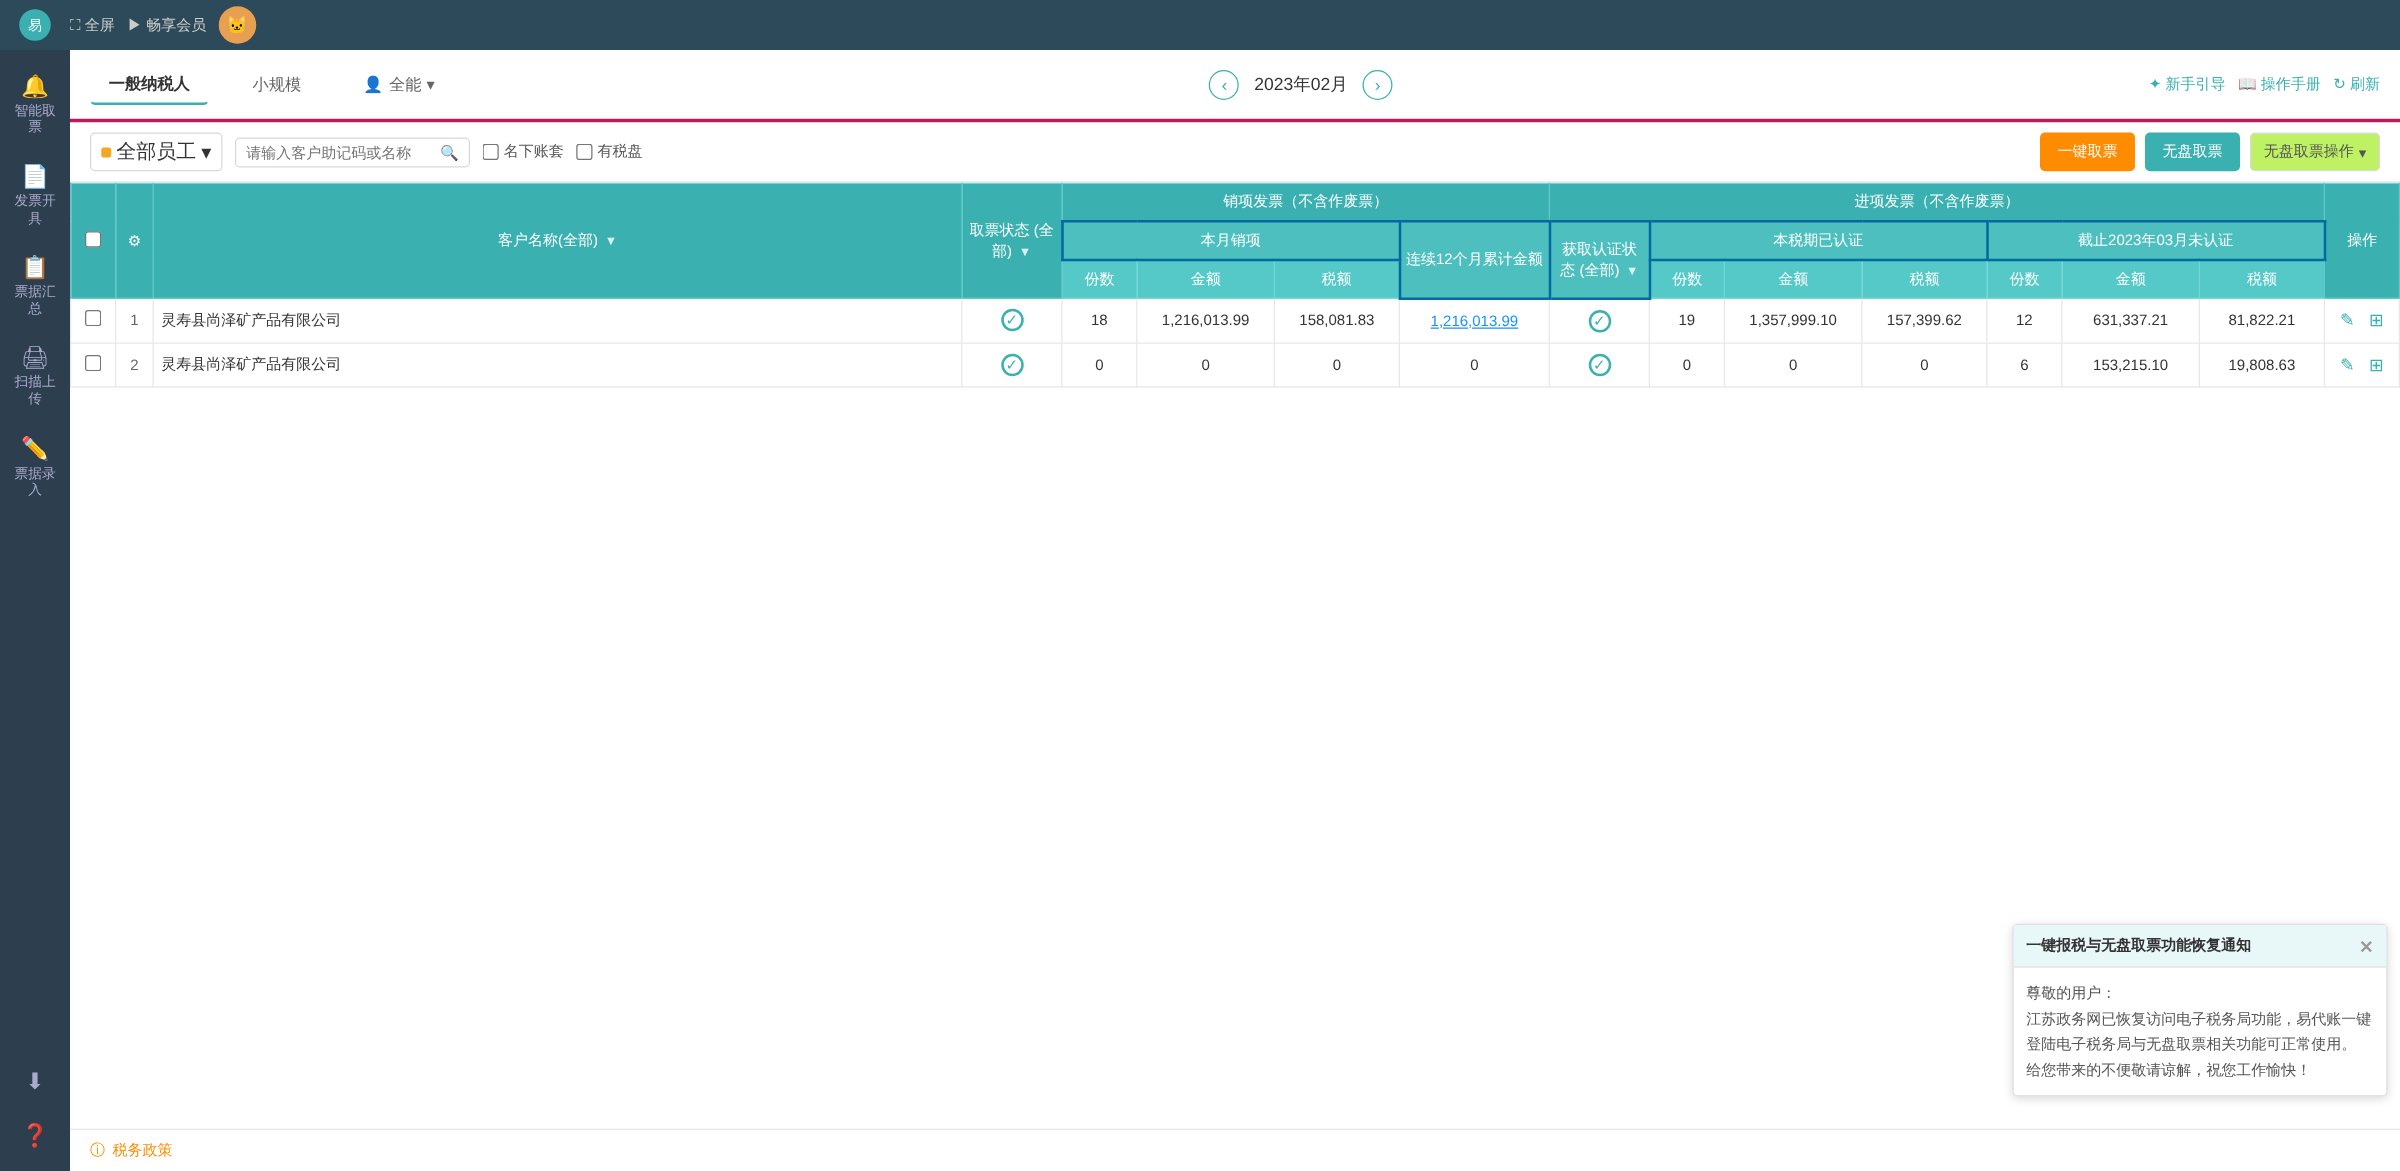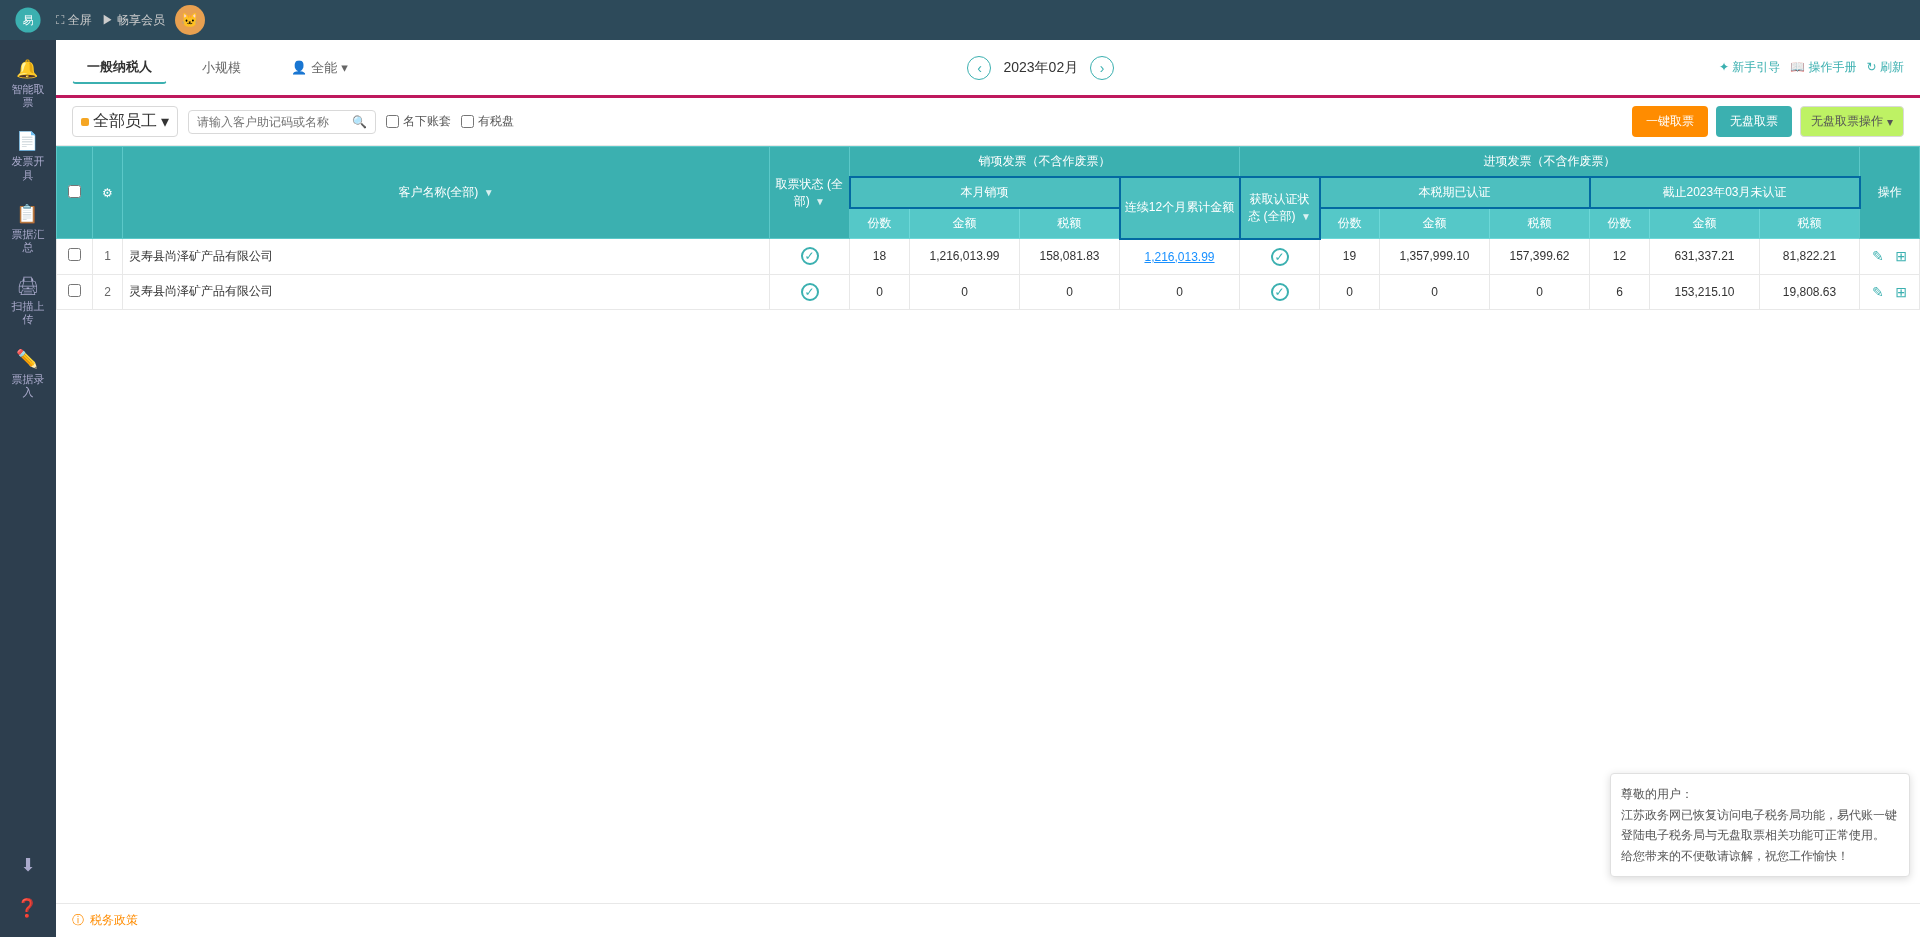--- a/index.html
+++ b/index.html
@@ -554,18 +554,22 @@
     </div>
 
     <div class="tax-bar">
       <span>ⓘ</span>
       <span>税务政策</span>
     </div>
   </div>
 </div>
 
 <div class="notification-popup">
+  <div class="notif-header">
+    <span>一键报税与无盘取票功能恢复通知</span>
+    <span class="close-x">✕</span>
+  </div>
   <div class="notif-body">
     <div>尊敬的用户：</div>
     <div>江苏政务网已恢复访问电子税务局功能，易代账一键登陆电子税务局与无盘取票相关功能可正常使用。</div>
     <div>给您带来的不便敬请谅解，祝您工作愉快！</div>
   </div>
 </div>
 
 </body></html>

